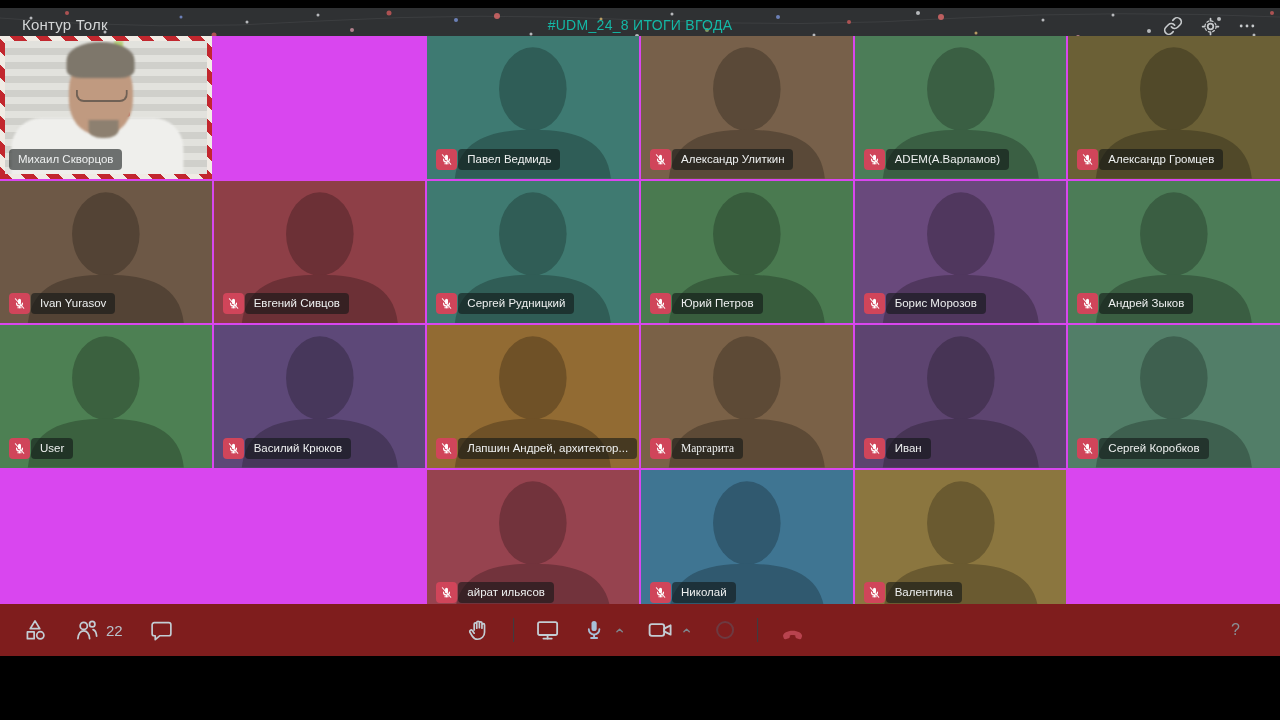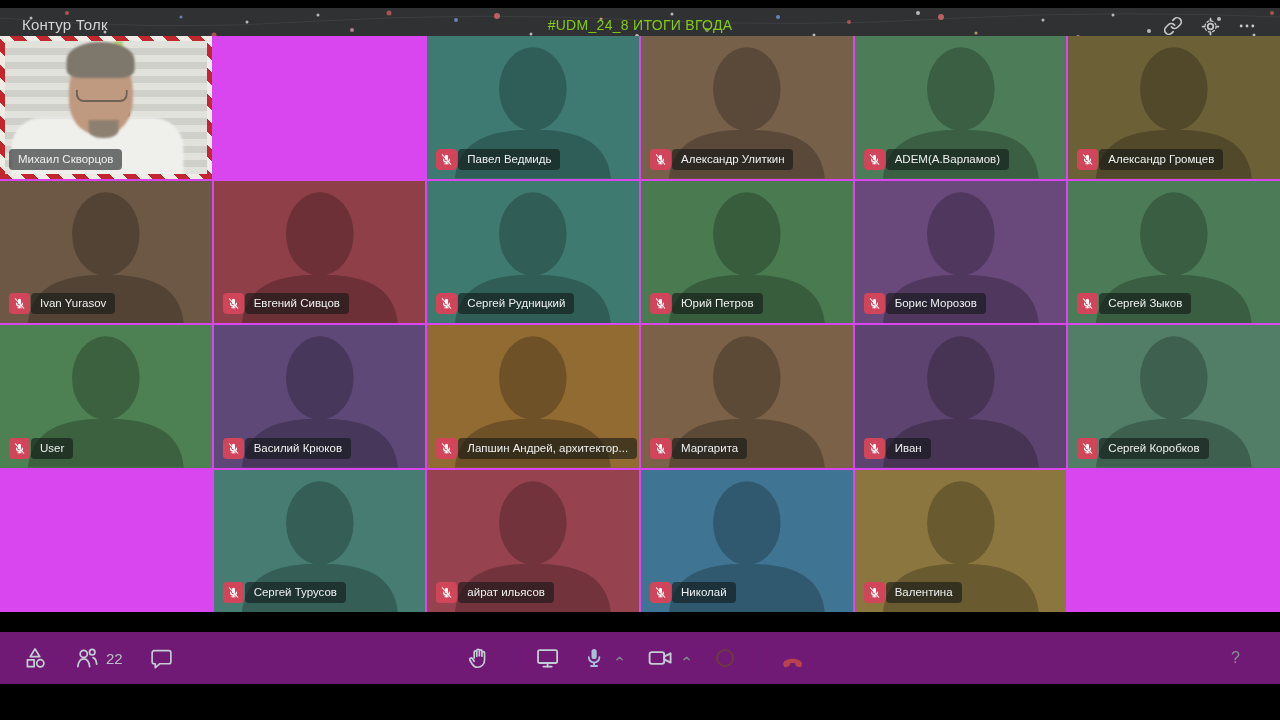--- a/index.html
+++ b/index.html
@@ -3,21 +3,21 @@
 <meta charset="utf-8">
 <style>
   html,body{margin:0;padding:0;background:#000;}
   .screen{position:relative;width:1280px;height:720px;background:#000;overflow:hidden;
           font-family:"Liberation Sans",sans-serif;-webkit-font-smoothing:antialiased;}
 
   
   .topbar{position:absolute;left:0;top:8px;width:1280px;height:36px;background:#2f3133;
           border-bottom:7px solid #c2410c;}
   .topbar .app-name{position:absolute;left:22px;top:8px;font-size:15px;color:#d3d5d6;letter-spacing:.2px;}
-  .topbar .title{position:absolute;left:0;right:0;top:9px;text-align:center;font-size:14px;color:#84cc16;letter-spacing:.3px;}
+  .topbar .title{position:absolute;left:0;right:0;top:9px;text-align:center;font-size:14px;color:#14b8a6;letter-spacing:.3px;}
   .top-icons{position:absolute;right:22px;top:7px;display:flex;gap:15px;align-items:center;}
   .top-icons .tbtn{width:22px;height:22px;display:flex;align-items:center;justify-content:center;cursor:pointer;}
   #garland{position:absolute;left:0;top:0;width:1280px;height:36px;pointer-events:none;}
 
   
   .grid{position:absolute;left:0;top:36px;width:1280px;height:576px;display:grid;
         grid-template-columns:repeat(6,1fr);grid-template-rows:repeat(4,1fr);gap:2px;background:#d946ef;}
   .tile{position:relative;overflow:hidden;background:#111;}
   .tile .sil{position:absolute;inset:0;width:100%;height:100%;display:block;}
   .label-row{position:absolute;left:9px;bottom:9px;display:flex;align-items:stretch;gap:1px;z-index:5;}
@@ -42,21 +42,21 @@
   .p1-beard{position:absolute;bottom:36px;left:50%;transform:translateX(-58%);width:30px;height:18px;background:#8d8070;border-radius:0 0 45% 45%;filter:blur(1px);}
 
   
   .photo2{position:absolute;inset:0;background:#f2f2f0;}
   .p2-shoulder{position:absolute;bottom:-10px;left:34%;width:200px;height:52px;background:#55575a;border-radius:26px 26px 0 0;filter:blur(1px);}
   .p2-head{position:absolute;bottom:24px;left:50%;transform:translateX(-50%);width:86px;height:104px;background:#c9a287;border-radius:45% 45% 40% 40%;filter:blur(1px);}
   .p2-hair{position:absolute;bottom:98px;left:50%;transform:translateX(-50%);width:90px;height:46px;background:#b3aea6;border-radius:50% 50% 28% 28%;filter:blur(1px);}
   .p2-headset{position:absolute;bottom:66px;left:50%;transform:translateX(-50%) translateX(-44px);width:8px;height:28px;background:#2d2e30;border-radius:3px;filter:blur(.5px);}
 
   
-  .toolbar{position:absolute;left:0;top:632px;width:1280px;height:52px;background:#701a75;text-align:right;}
+  .toolbar{position:absolute;left:0;top:604px;width:1280px;height:52px;background:#7f1d1d;text-align:right;}
   .tool-left{position:absolute;left:22px;top:0;height:52px;display:flex;align-items:center;gap:26px;}
   .tool-center{position:absolute;left:50%;top:0;height:52px;transform:translateX(-51%);display:flex;align-items:center;gap:20px;}
   .tool-right{position:absolute;right:40px;top:0;height:52px;display:flex;align-items:center;}
   .tool-btn{display:flex;align-items:center;gap:6px;cursor:pointer;}
   .tool-div{width:1px;height:24px;background:#3b3f43;}
   .pcount{font-size:15px;color:#b7c1c9;}
   .help{font-size:16px;color:#8a9096;cursor:pointer;}
   .chev{display:flex;align-items:center;}
 </style>
 </head>
@@ -325,21 +325,21 @@
         <div class="label-row">
           <span class="mute-badge">
             <svg viewBox="0 0 24 24" fill="none" stroke="#fff" stroke-width="1.7" stroke-linecap="round">
               <rect x="9.6" y="4.2" width="4.8" height="8.8" rx="2.4" fill="#fff" stroke="none"></rect>
               <path d="M7.2 11.4 a4.8 4.8 0 0 0 9.6 0"></path>
               <line x1="12" y1="16.2" x2="12" y2="18.9"></line>
               <line x1="9.3" y1="18.9" x2="14.7" y2="18.9"></line>
               <line x1="5.4" y1="4.4" x2="18.8" y2="19.6"></line>
             </svg>
           </span>
-          <span class="name-pill">Сергей Зыков</span>
+          <span class="name-pill">Андрей Зыков</span>
         </div>
       </div>
       <div class="tile" style="grid-area: 3 / 1; background: rgb(77, 128, 83);">
         <svg class="sil" viewBox="0 0 213 142" preserveAspectRatio="xMidYMax meet">
           <ellipse cx="106.5" cy="52" rx="34" ry="42" fill="rgb(59,97,63)"></ellipse>
           <path d="M28,142 C32,104 62,93 106.5,93 C151,93 181,104 185,142 Z" fill="rgb(59,97,63)"></path>
         </svg>
         <div class="label-row">
           <span class="mute-badge">
             <svg viewBox="0 0 24 24" fill="none" stroke="#fff" stroke-width="1.7" stroke-linecap="round">
@@ -382,21 +382,21 @@
               <rect x="9.6" y="4.2" width="4.8" height="8.8" rx="2.4" fill="#fff" stroke="none"></rect>
               <path d="M7.2 11.4 a4.8 4.8 0 0 0 9.6 0"></path>
               <line x1="12" y1="16.2" x2="12" y2="18.9"></line>
               <line x1="9.3" y1="18.9" x2="14.7" y2="18.9"></line>
               <line x1="5.4" y1="4.4" x2="18.8" y2="19.6"></line>
             </svg>
           </span>
           <span class="name-pill">Лапшин Андрей, архитектор...</span>
         </div>
       </div>
-      <div class="tile" style="grid-area: 3 / 4; background: rgb(122, 97, 71);">
+      <div class="tile" style="grid-area: 3 / 4; background: rgb(122, 97, 71); font-family: Liberation Serif, serif;">
         <svg class="sil" viewBox="0 0 213 142" preserveAspectRatio="xMidYMax meet">
           <ellipse cx="106.5" cy="52" rx="34" ry="42" fill="rgb(93,74,54)"></ellipse>
           <path d="M28,142 C32,104 62,93 106.5,93 C151,93 181,104 185,142 Z" fill="rgb(93,74,54)"></path>
         </svg>
         <div class="label-row">
           <span class="mute-badge">
             <svg viewBox="0 0 24 24" fill="none" stroke="#fff" stroke-width="1.7" stroke-linecap="round">
               <rect x="9.6" y="4.2" width="4.8" height="8.8" rx="2.4" fill="#fff" stroke="none"></rect>
               <path d="M7.2 11.4 a4.8 4.8 0 0 0 9.6 0"></path>
               <line x1="12" y1="16.2" x2="12" y2="18.9"></line>
@@ -434,38 +434,20 @@
           <span class="mute-badge">
             <svg viewBox="0 0 24 24" fill="none" stroke="#fff" stroke-width="1.7" stroke-linecap="round">
               <rect x="9.6" y="4.2" width="4.8" height="8.8" rx="2.4" fill="#fff" stroke="none"></rect>
               <path d="M7.2 11.4 a4.8 4.8 0 0 0 9.6 0"></path>
               <line x1="12" y1="16.2" x2="12" y2="18.9"></line>
               <line x1="9.3" y1="18.9" x2="14.7" y2="18.9"></line>
               <line x1="5.4" y1="4.4" x2="18.8" y2="19.6"></line>
             </svg>
           </span>
           <span class="name-pill">Сергей Коробков</span>
-        </div>
-      </div>
-      <div class="tile" style="grid-area: 4 / 2; background: rgb(70, 124, 114);">
-        <svg class="sil" viewBox="0 0 213 142" preserveAspectRatio="xMidYMax meet">
-          <ellipse cx="106.5" cy="52" rx="34" ry="42" fill="rgb(53,94,87)"></ellipse>
-          <path d="M28,142 C32,104 62,93 106.5,93 C151,93 181,104 185,142 Z" fill="rgb(53,94,87)"></path>
-        </svg>
-        <div class="label-row">
-          <span class="mute-badge">
-            <svg viewBox="0 0 24 24" fill="none" stroke="#fff" stroke-width="1.7" stroke-linecap="round">
-              <rect x="9.6" y="4.2" width="4.8" height="8.8" rx="2.4" fill="#fff" stroke="none"></rect>
-              <path d="M7.2 11.4 a4.8 4.8 0 0 0 9.6 0"></path>
-              <line x1="12" y1="16.2" x2="12" y2="18.9"></line>
-              <line x1="9.3" y1="18.9" x2="14.7" y2="18.9"></line>
-              <line x1="5.4" y1="4.4" x2="18.8" y2="19.6"></line>
-            </svg>
-          </span>
-          <span class="name-pill">Сергей Турусов</span>
         </div>
       </div>
       <div class="tile" style="grid-area: 4 / 4; background: rgb(63, 117, 146);">
         <svg class="sil" viewBox="0 0 213 142" preserveAspectRatio="xMidYMax meet">
           <ellipse cx="106.5" cy="52" rx="34" ry="42" fill="rgb(48,89,111)"></ellipse>
           <path d="M28,142 C32,104 62,93 106.5,93 C151,93 181,104 185,142 Z" fill="rgb(48,89,111)"></path>
         </svg>
         <div class="label-row">
           <span class="mute-badge">
             <svg viewBox="0 0 24 24" fill="none" stroke="#fff" stroke-width="1.7" stroke-linecap="round">

